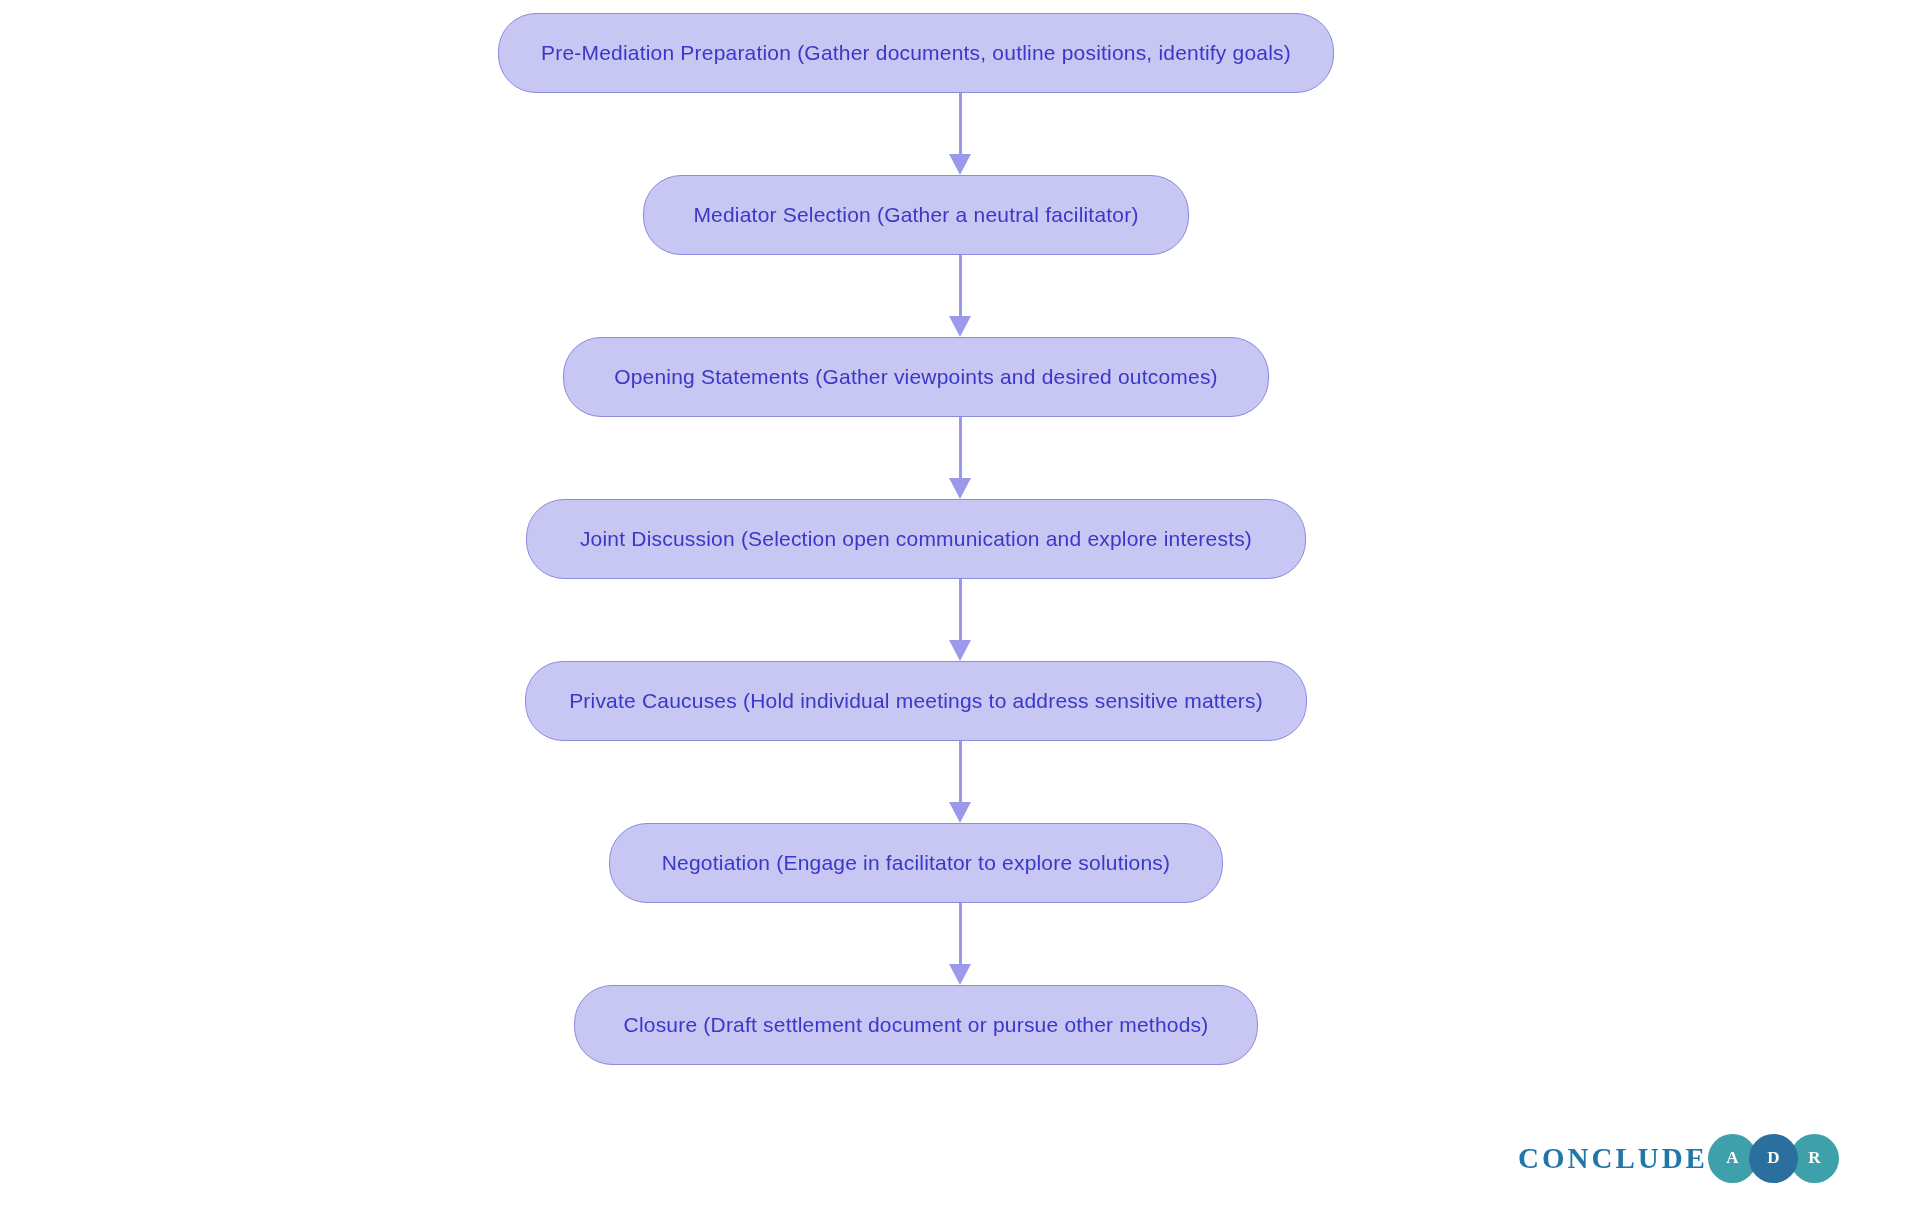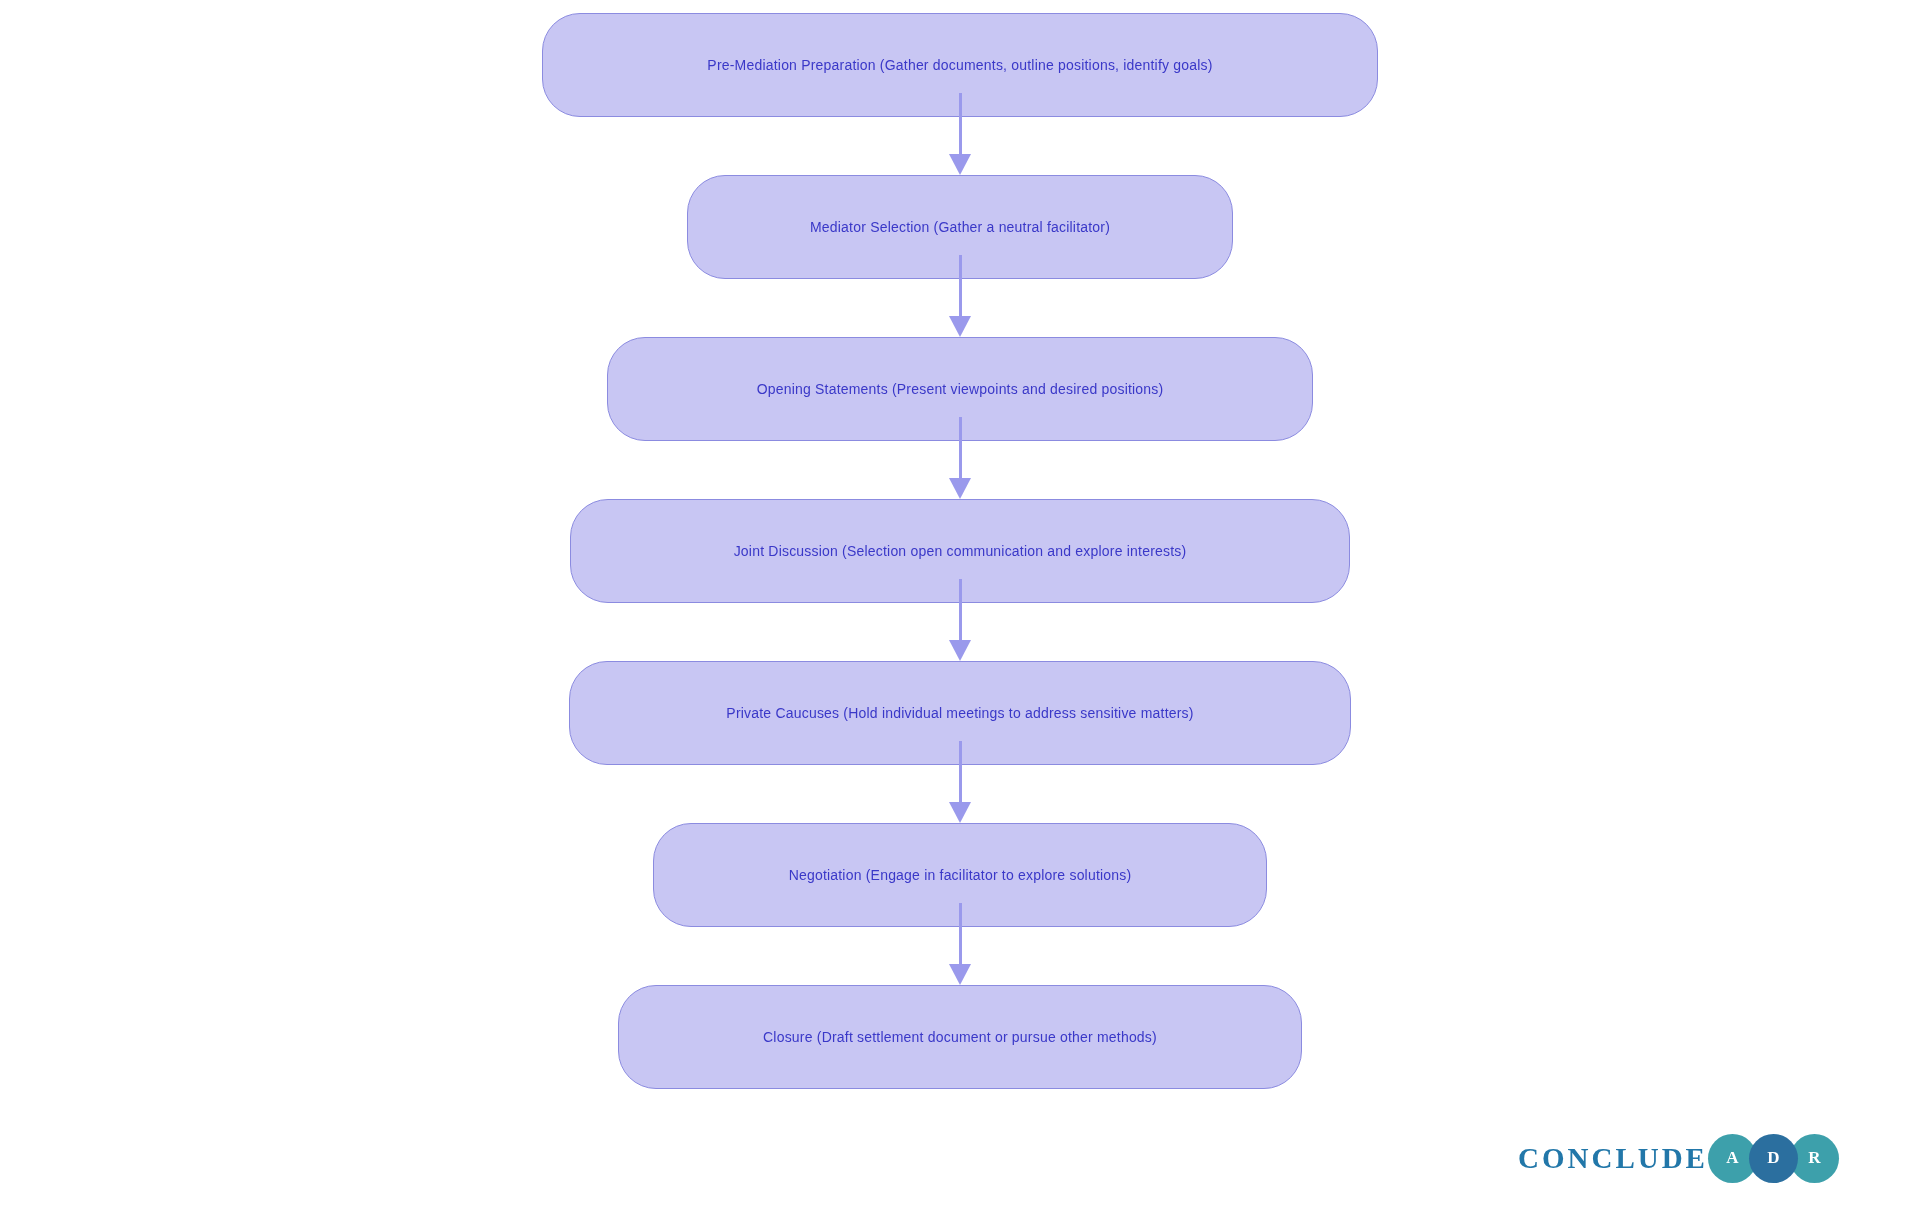--- a/index.html
+++ b/index.html
@@ -10,32 +10,32 @@
   }
   .canvas {
     position: relative;
     width: 1920px;
     height: 1215px;
     background: #ffffff;
     overflow: hidden;
   }
   .flow-node {
     position: absolute;
-    left: 960px;
+    left: 916px;
     transform: translateX(-50%);
-    height: 104px;
+    height: 80px;
     border-radius: 38px;
     border: 1.5px solid var(--node-border, #8b8be0);
     background: var(--node-fill, #c8c6f3);
     color: var(--node-text, #3a38c8);
     display: flex;
     align-items: center;
     justify-content: center;
     box-sizing: border-box;
-    font-size: 14px;
+    font-size: 21px;
     letter-spacing: 0.2px;
     white-space: nowrap;
   }
   .arrow-line {
     position: absolute;
     left: 958.5px;
     width: 3px;
     background: var(--arrow, #9a99ec);
   }
   .arrow-head {
@@ -94,21 +94,21 @@
         <span>Pre-Mediation Preparation (Gather documents, outline positions, identify goals)</span>
       </div>
       <div class="arrow-line" style="top: 93px; height: 61px;"></div>
       <div class="arrow-head" style="top: 154px;"></div>
       <div class="flow-node" style="top: 175px; width: 546px;">
         <span>Mediator Selection (Gather a neutral facilitator)</span>
       </div>
       <div class="arrow-line" style="top: 255px; height: 61px;"></div>
       <div class="arrow-head" style="top: 316px;"></div>
       <div class="flow-node" style="top: 337px; width: 706px;">
-        <span>Opening Statements (Present viewpoints and desired positions)</span>
+        <span>Opening Statements (Gather viewpoints and desired outcomes)</span>
       </div>
       <div class="arrow-line" style="top: 417px; height: 61px;"></div>
       <div class="arrow-head" style="top: 478px;"></div>
       <div class="flow-node" style="top: 499px; width: 780px;">
         <span>Joint Discussion (Selection open communication and explore interests)</span>
       </div>
       <div class="arrow-line" style="top: 579px; height: 61px;"></div>
       <div class="arrow-head" style="top: 640px;"></div>
       <div class="flow-node" style="top: 661px; width: 782px;">
         <span>Private Caucuses (Hold individual meetings to address sensitive matters)</span>

